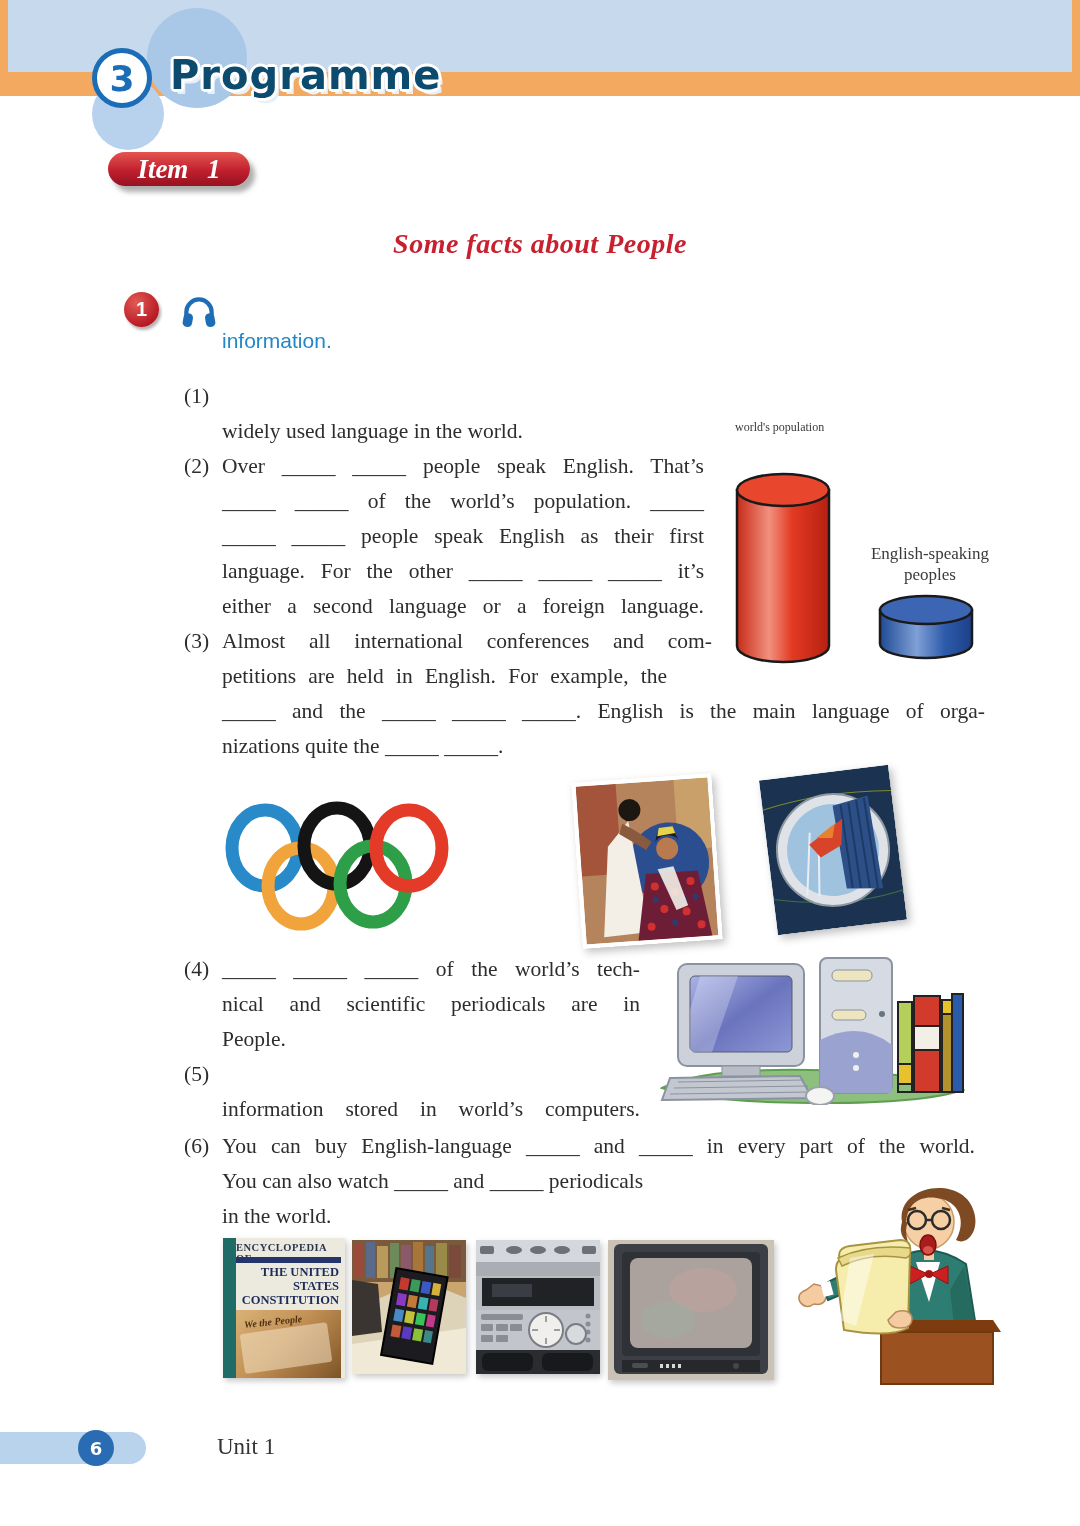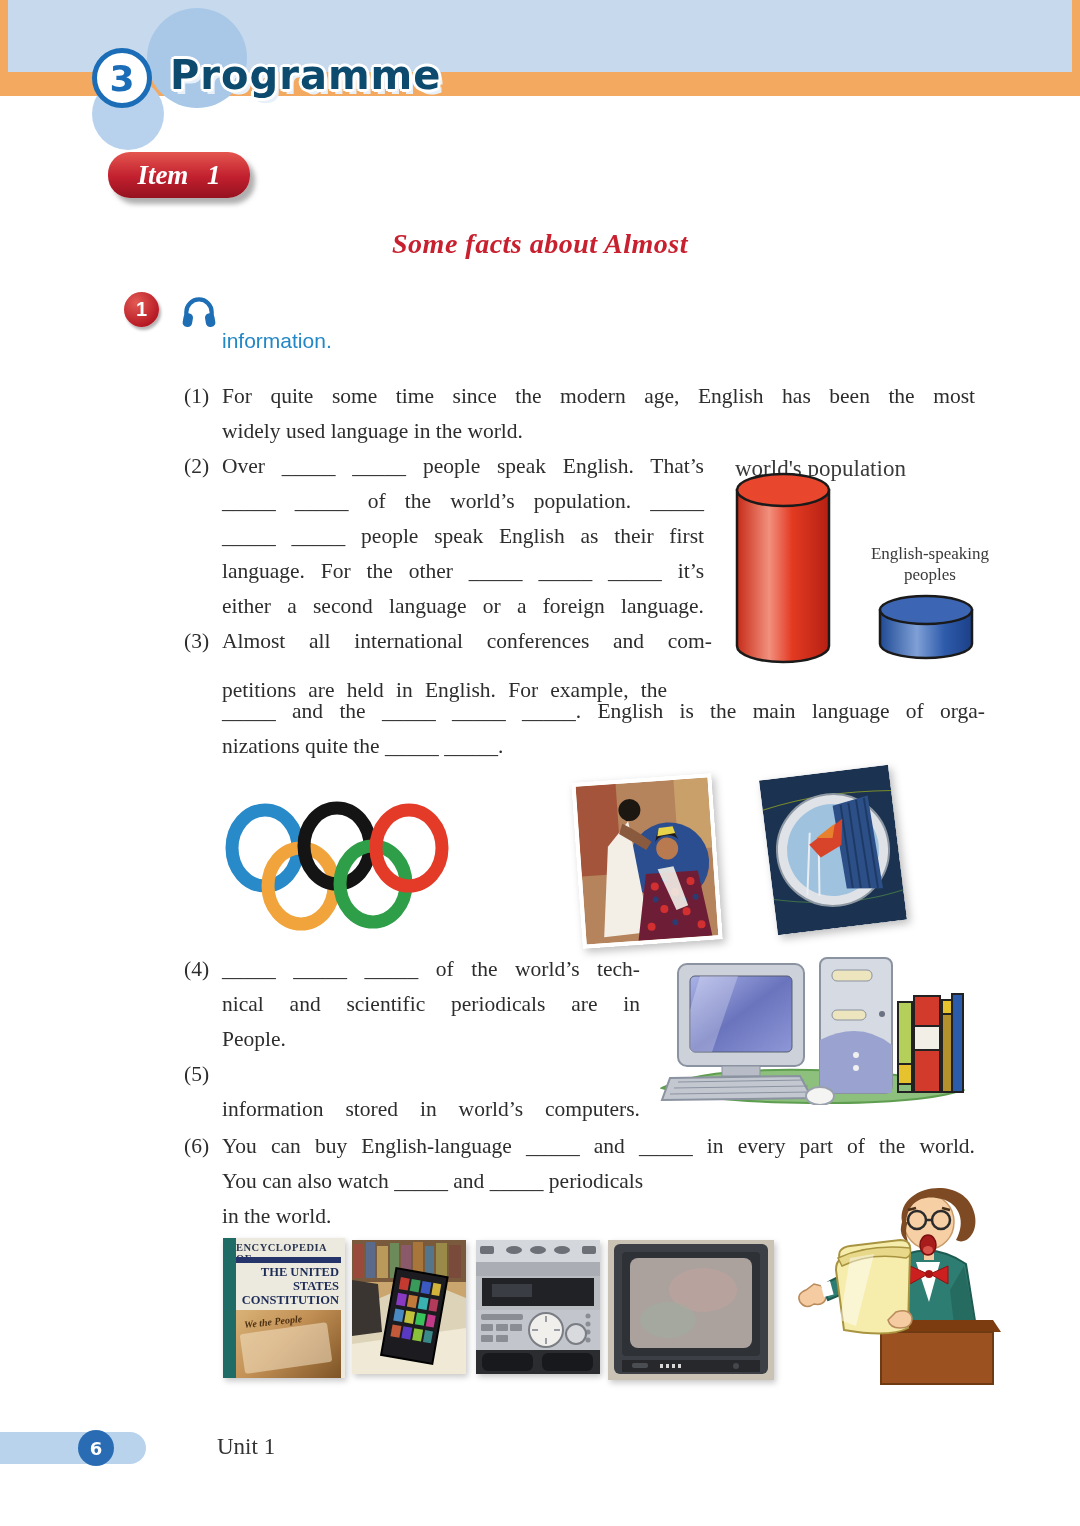--- a/index.html
+++ b/index.html
@@ -13,21 +13,21 @@
   .deco-b{position:absolute;left:92px;top:78px;width:72px;height:72px;border-radius:50%;background:#b8d2ee;}
   .badge3{position:absolute;left:92px;top:48px;width:60px;height:60px;box-sizing:border-box;border-radius:50%;
           background:#ffffff;border:5px solid #1a6db6;color:#1a6db6;
           font:bold 36px "DejaVu Sans",sans-serif;display:flex;align-items:center;justify-content:center;}
   .prog-title{position:absolute;left:170px;top:52px;font:bold 40px "DejaVu Sans",sans-serif;color:#0c4a6e;
           letter-spacing:1px;
           text-shadow:-3px 0 0 #fff,3px 0 0 #fff,0 -3px 0 #fff,0 3px 0 #fff,
                       -2px -2px 0 #fff,2px -2px 0 #fff,-2px 2px 0 #fff,2px 2px 0 #fff,4px 5px 0 #e8f1fa;}
 
   
-  .item-pill{position:absolute;left:108px;top:152px;width:142px;height:46px;border-radius:22px;
+  .item-pill{position:absolute;left:108px;top:152px;width:142px;height:34px;border-radius:22px;
           background:linear-gradient(180deg,#e4564f 0%,#c11f2e 55%,#951220 100%);
           box-shadow:5px 6px 5px rgba(110,110,110,.55);
           color:#ffffff;font:bold italic 27px "Liberation Serif",serif;word-spacing:12px;
           display:flex;align-items:center;justify-content:center;}
   .section-title{position:absolute;left:0;top:228px;width:1080px;text-align:center;
           font:bold italic 28px "Liberation Serif",serif;color:#c8202f;letter-spacing:.5px;}
 
   
   .inst-badge{position:absolute;left:124px;top:292px;width:35px;height:35px;border-radius:50%;
           background:radial-gradient(circle at 35% 30%,#e25a54,#b51722 75%);
@@ -37,21 +37,21 @@
   .instruction{position:absolute;left:222px;top:294px;font:21px "Liberation Sans",sans-serif;
           color:#2287c6;line-height:31px;white-space:pre;}
 
   
   .bl{position:absolute;font-size:21.5px;line-height:27px;color:#2d2d2d;white-space:pre;
       font-family:"Liberation Serif",serif;}
   .num{left:184px;width:38px;}
   .just{white-space:normal;text-align:justify;text-align-last:justify;}
 
   
-  .pop-label{position:absolute;left:735px;top:456px;font-size:23px;color:#3a3a3a;}
+  .pop-label{position:absolute;left:735px;top:420px;font-size:12px;color:#3a3a3a;}
   .eng-label{position:absolute;left:858px;top:543px;width:144px;text-align:center;font-size:17px;
              color:#3a3a3a;line-height:21px;}
   .cyl-red{position:absolute;left:735px;top:470px;}
   .cyl-blue{position:absolute;left:878px;top:592px;}
 
   
   .rings{position:absolute;left:225px;top:796px;}
   .photo{position:absolute;box-shadow:3px 4px 8px rgba(0,0,0,.25);}
   .ph-missworld{left:577px;top:778px;width:132px;height:158px;transform:rotate(-4deg);border:4px solid #fff;}
   .ph-un{left:768px;top:772px;width:130px;height:156px;transform:rotate(-7deg);}
@@ -95,46 +95,45 @@
   <div class="deco-a"></div>
   <div class="deco-b"></div>
   <div class="badge3">
       <span>3</span>
     </div>
   <div class="prog-title">Programme</div>
 
   <div class="item-pill">
       <span>Item 1</span>
     </div>
-  <div class="section-title">Some facts about Almost</div>
+  <div class="section-title">Some facts about People</div>
 
   <div class="inst-badge">
       <span>1</span>
     </div>
   <svg class="headset" viewBox="0 0 36 36">
     <path d="M6 26 v-6 a12 12 0 0 1 24 0 v6" fill="none" stroke="#1d6eb4" stroke-width="4"></path>
     <rect x="3" y="21" width="9" height="13" rx="4" fill="#1d6eb4" transform="rotate(10 7 27)"></rect>
     <rect x="24" y="21" width="9" height="13" rx="4" fill="#1d6eb4" transform="rotate(-10 29 27)"></rect>
   </svg>
   <div class="instruction"><br><span>information.</span></div>
 
   <div class="bl num" style="top:383px">(1)</div>
-  <div class="bl just" style="left:222px;top:383px;width:753px">For quite some time since the modern age, English has been the most</div>
   <div class="bl" style="left:222px;top:418px">widely used language in the world.</div>
 
   <div class="bl num" style="top:453px">(2)</div>
   <div class="bl just" style="left:222px;top:453px;width:482px">Over _____ _____ people speak English. That’s</div>
   <div class="bl just" style="left:222px;top:488px;width:482px">_____ _____ of the world’s population. _____</div>
   <div class="bl just" style="left:222px;top:523px;width:482px">_____ _____ people speak English as their first</div>
   <div class="bl just" style="left:222px;top:558px;width:482px">language. For the other _____ _____ _____ it’s</div>
   <div class="bl just" style="left:222px;top:593px;width:482px">either a second language or a foreign language.</div>
 
   <div class="bl num" style="top:628px">(3)</div>
   <div class="bl just" style="left:222px;top:628px;width:490px">Almost all international conferences and com-</div>
-  <div class="bl just" style="left:222px;top:677px;width:445px">petitions are held in English. For example, the</div>
+  <div class="bl just" style="left:222px;top:663px;width:445px">petitions are held in English. For example, the</div>
   <div class="bl just" style="left:222px;top:698px;width:763px">_____ and the _____ _____ _____. English is the main language of orga-</div>
   <div class="bl" style="left:222px;top:733px">nizations quite the _____ _____.</div>
 
   <div class="pop-label">world's population</div>
   <div class="eng-label">English-speaking peoples</div>
   <svg class="cyl-red" width="96" height="196" viewBox="0 0 96 196">
     <defs>
       <linearGradient id="redg" x1="0" y1="0" x2="1" y2="0">
         <stop offset="0" stop-color="#c62c18"></stop>
           <stop offset="0.35" stop-color="#f2907e"></stop>

